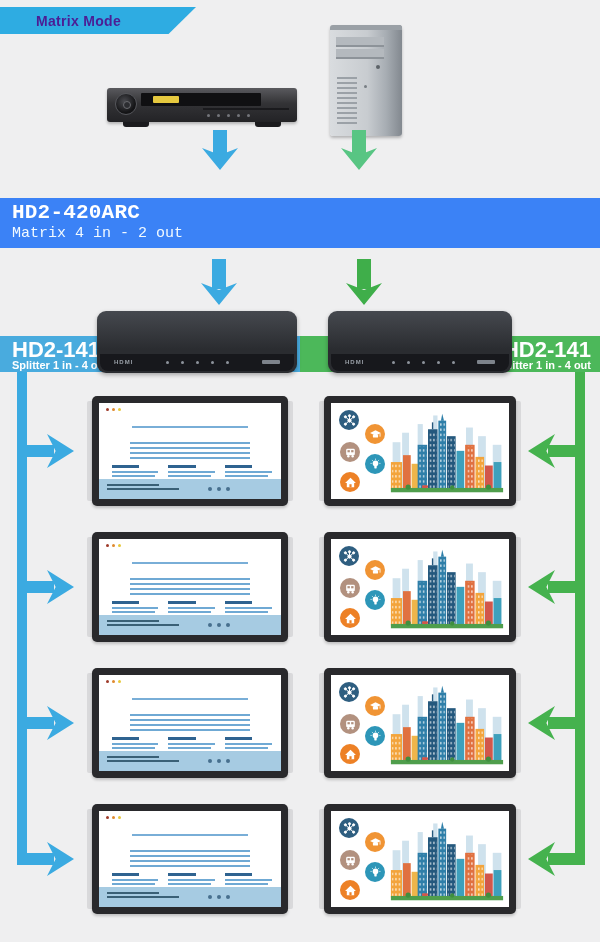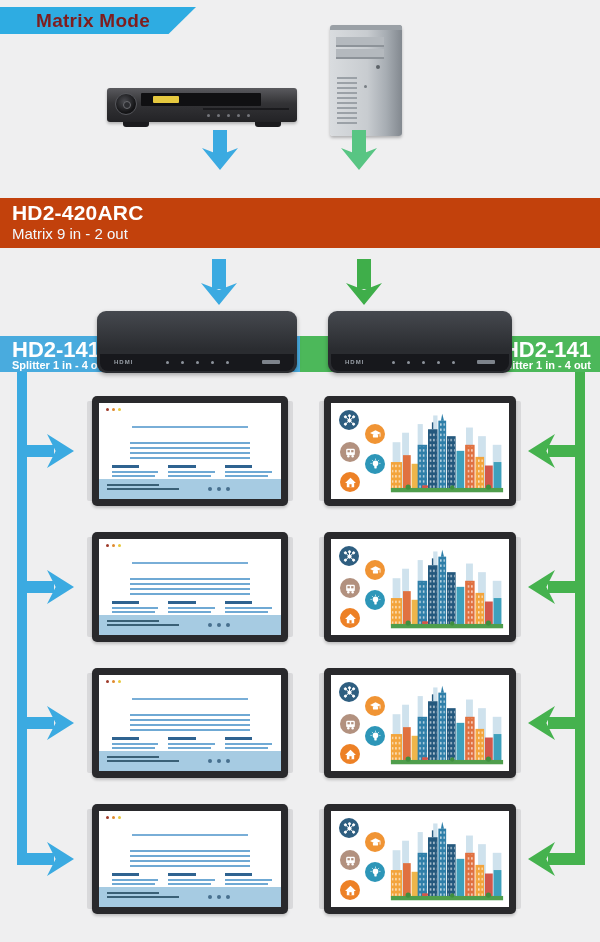--- a/index.html
+++ b/index.html
@@ -2,21 +2,21 @@
 <html><head>
 <meta charset="utf-8">
 <style>
   html,body{margin:0;padding:0;background:#e4e4e6;}
   #canvas{position:relative;width:600px;height:942px;background:#EFEFF0;overflow:hidden;
           font-family:"Liberation Sans",sans-serif;}
 
   
   .mode-banner{position:absolute;left:0;top:7px;width:196px;height:27px;background:#2EACE2;
     clip-path:polygon(0 0,100% 0,86% 100%,0 100%);display:flex;align-items:center;}
-  .mode-banner span{color:#7f1d1d;font-size:19px;font-weight:bold;padding-left:36px;letter-spacing:.3px;}
+  .mode-banner span{color:#4c1d95;font-size:14px;font-weight:bold;padding-left:36px;letter-spacing:.3px;}
 
   
   .dvd{position:absolute;left:107px;top:88px;width:190px;height:34px;border-radius:3px;
     background:linear-gradient(#5a5a5e,#333336 45%,#232326);box-shadow:0 2px 3px rgba(0,0,0,.25);}
   .dvd .panel{position:absolute;left:34px;top:5px;width:120px;height:13px;background:#101012;border-radius:1px;}
   .dvd .knob{position:absolute;left:8px;top:5px;width:22px;height:22px;border-radius:50%;
     background:radial-gradient(circle at 42% 38%,#4a4b50,#141416 65%);border:1px solid #55565b;box-sizing:border-box;}
   .dvd .knob:after{content:"";position:absolute;left:7px;top:7px;width:6px;height:6px;border-radius:50%;background:#2c2d31;border:1px solid #6a6b70;}
   .dvd .display{position:absolute;left:46px;top:8px;width:26px;height:7px;background:#E6C93F;border-radius:1px;}
   .dvd .slot{position:absolute;left:96px;top:20px;width:86px;height:2px;background:#1a1a1d;}
@@ -44,21 +44,21 @@
   .arrow-h .stem{position:absolute;top:11px;height:12px;}
   .arrow-h.to-right .stem{left:0;width:27px;}
   .arrow-h.to-right .head{position:absolute;right:0;top:0;width:27px;height:34px;
     clip-path:polygon(0 0,32% 50%,0 100%,100% 50%);}
   .arrow-h.to-left .stem{right:0;width:27px;}
   .arrow-h.to-left .head{position:absolute;left:0;top:0;width:27px;height:34px;
     clip-path:polygon(100% 0,68% 50%,100% 100%,0 50%);}
   .vbar{position:absolute;width:10px;}
 
   
-  .matrix-band{position:absolute;left:0;top:198px;width:600px;height:50px;background:#c2410c;}
+  .matrix-band{position:absolute;left:0;top:198px;width:600px;height:50px;background:#3b82f6;font-family:Liberation Mono, monospace;}
   .matrix-band .t1{position:absolute;left:12px;top:3px;color:#fff;font-size:21px;font-weight:bold;letter-spacing:.2px;}
   .matrix-band .t2{position:absolute;left:12px;top:27px;color:#f2faff;font-size:15px;}
 
   .matrix-dev{position:absolute;left:183px;top:176px;width:232px;height:72px;filter:drop-shadow(0 2px 2px rgba(0,0,0,.35));}
   .matrix-dev .top{position:absolute;left:0;top:0;width:232px;height:46px;border-radius:12px 12px 3px 3px;
     background:linear-gradient(#2b2e33,#191b1f 70%);}
   .matrix-dev .front{position:absolute;left:3px;top:42px;width:226px;height:30px;border-radius:0 0 10px 10px;
     background:#0e1013;}
   .matrix-dev .px-badge{position:absolute;left:103px;top:22px;width:26px;height:14px;background:#969ca4;border-radius:2px;
     color:#16181c;font-size:9px;font-weight:bold;text-align:center;line-height:14px;}
@@ -160,21 +160,21 @@
     <div class="stem" style="height:26px;background:#3BAAE1;"></div>
       <div class="head" style="background:#3BAAE1;"></div>
   </div>
   <div class="arrow-v" style="left:341px;top:130px;height:40px;">
     <div class="stem" style="height:26px;background:#58C583;"></div>
       <div class="head" style="background:#58C583;"></div>
   </div>
 
   <div class="matrix-band">
     <div class="t1">HD2-420ARC</div>
-    <div class="t2">Matrix 9 in - 2 out</div>
+    <div class="t2">Matrix 4 in - 2 out</div>
   </div>
 
   <div class="arrow-v" style="left:201px;top:259px;height:46px;">
     <div class="stem" style="height:30px;background:#3BAAE1;"></div>
       <div class="head" style="background:#3BAAE1;"></div>
   </div>
   <div class="arrow-v" style="left:346px;top:259px;height:46px;">
     <div class="stem" style="height:30px;background:#3FAE4A;"></div>
       <div class="head" style="background:#3FAE4A;"></div>
   </div>

